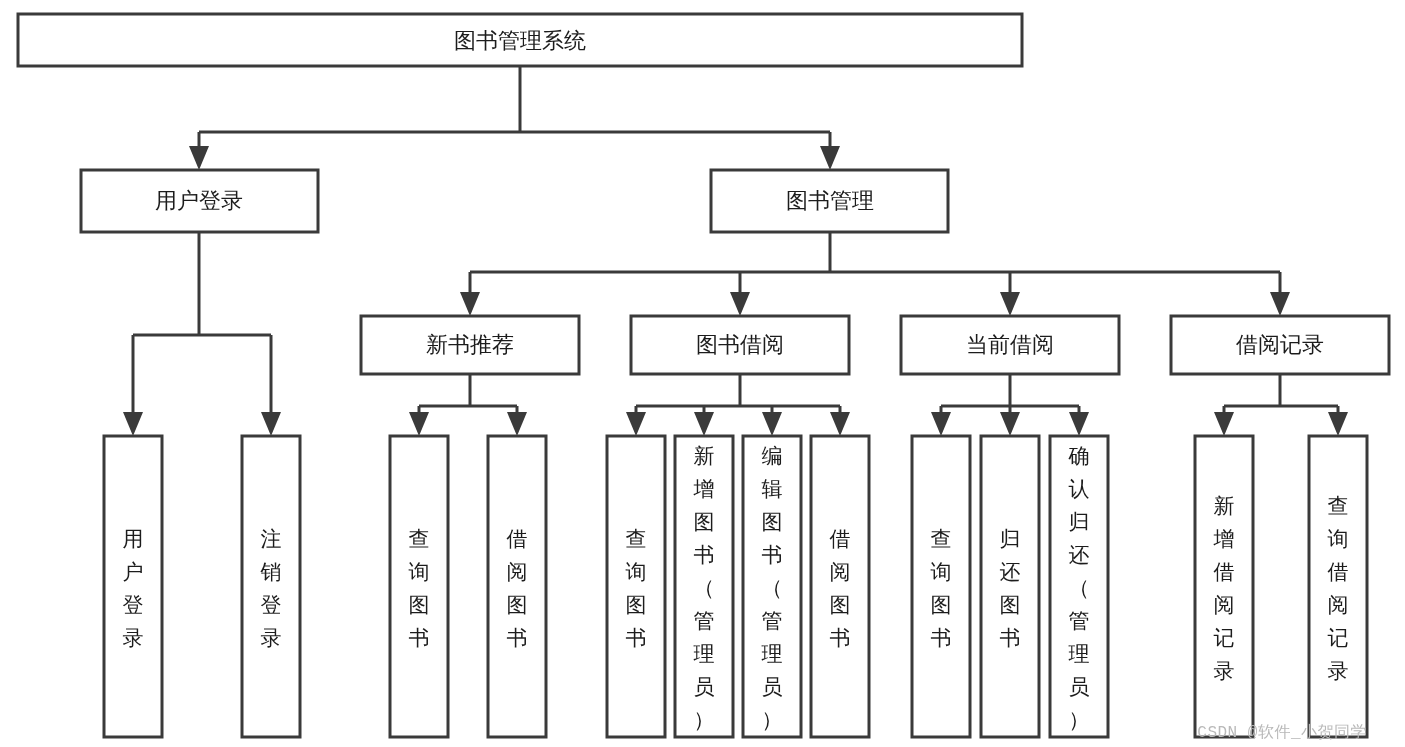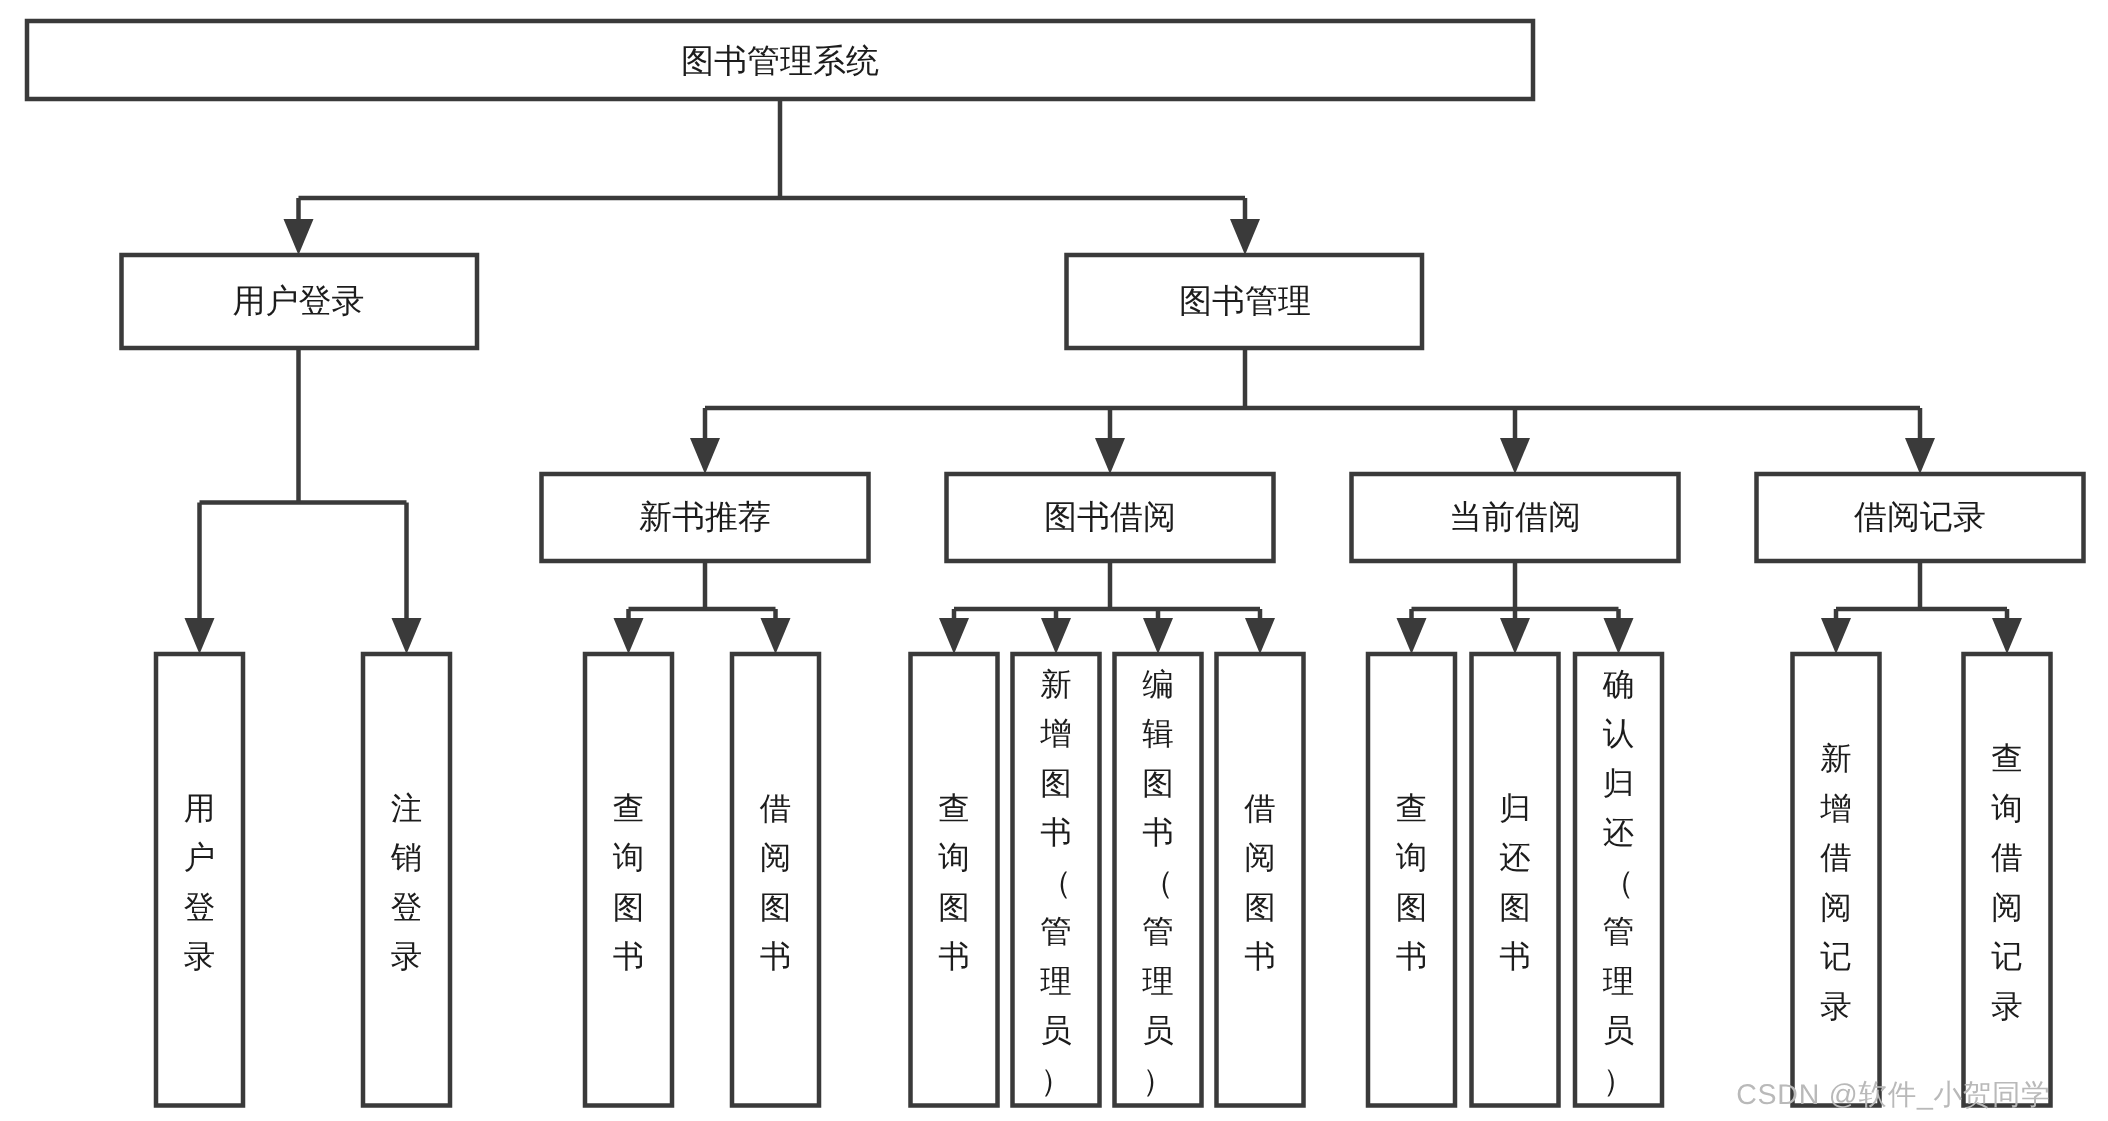--- a/index.html
+++ b/index.html
@@ -52,22 +52,22 @@
   .node-label-v {
     font-family: "Liberation Sans", "DejaVu Sans", sans-serif;
     fill: #1c1c1c;
     font-size: 21px;
     text-anchor: middle;
   }
   .watermark {
     position: absolute;
     right: 8px;
     bottom: 4px;
-    font-family: Liberation Sans, sans-serif;
-    font-size: 19px;
+    font-family: Liberation Mono, monospace;
+    font-size: 16px;
     color: #b9b9b9;
     letter-spacing: 0.5px;
     white-space: nowrap;
     pointer-events: none;
   }
 </style>
 </head>
 <body>
 
 <div id="diagram-root">

